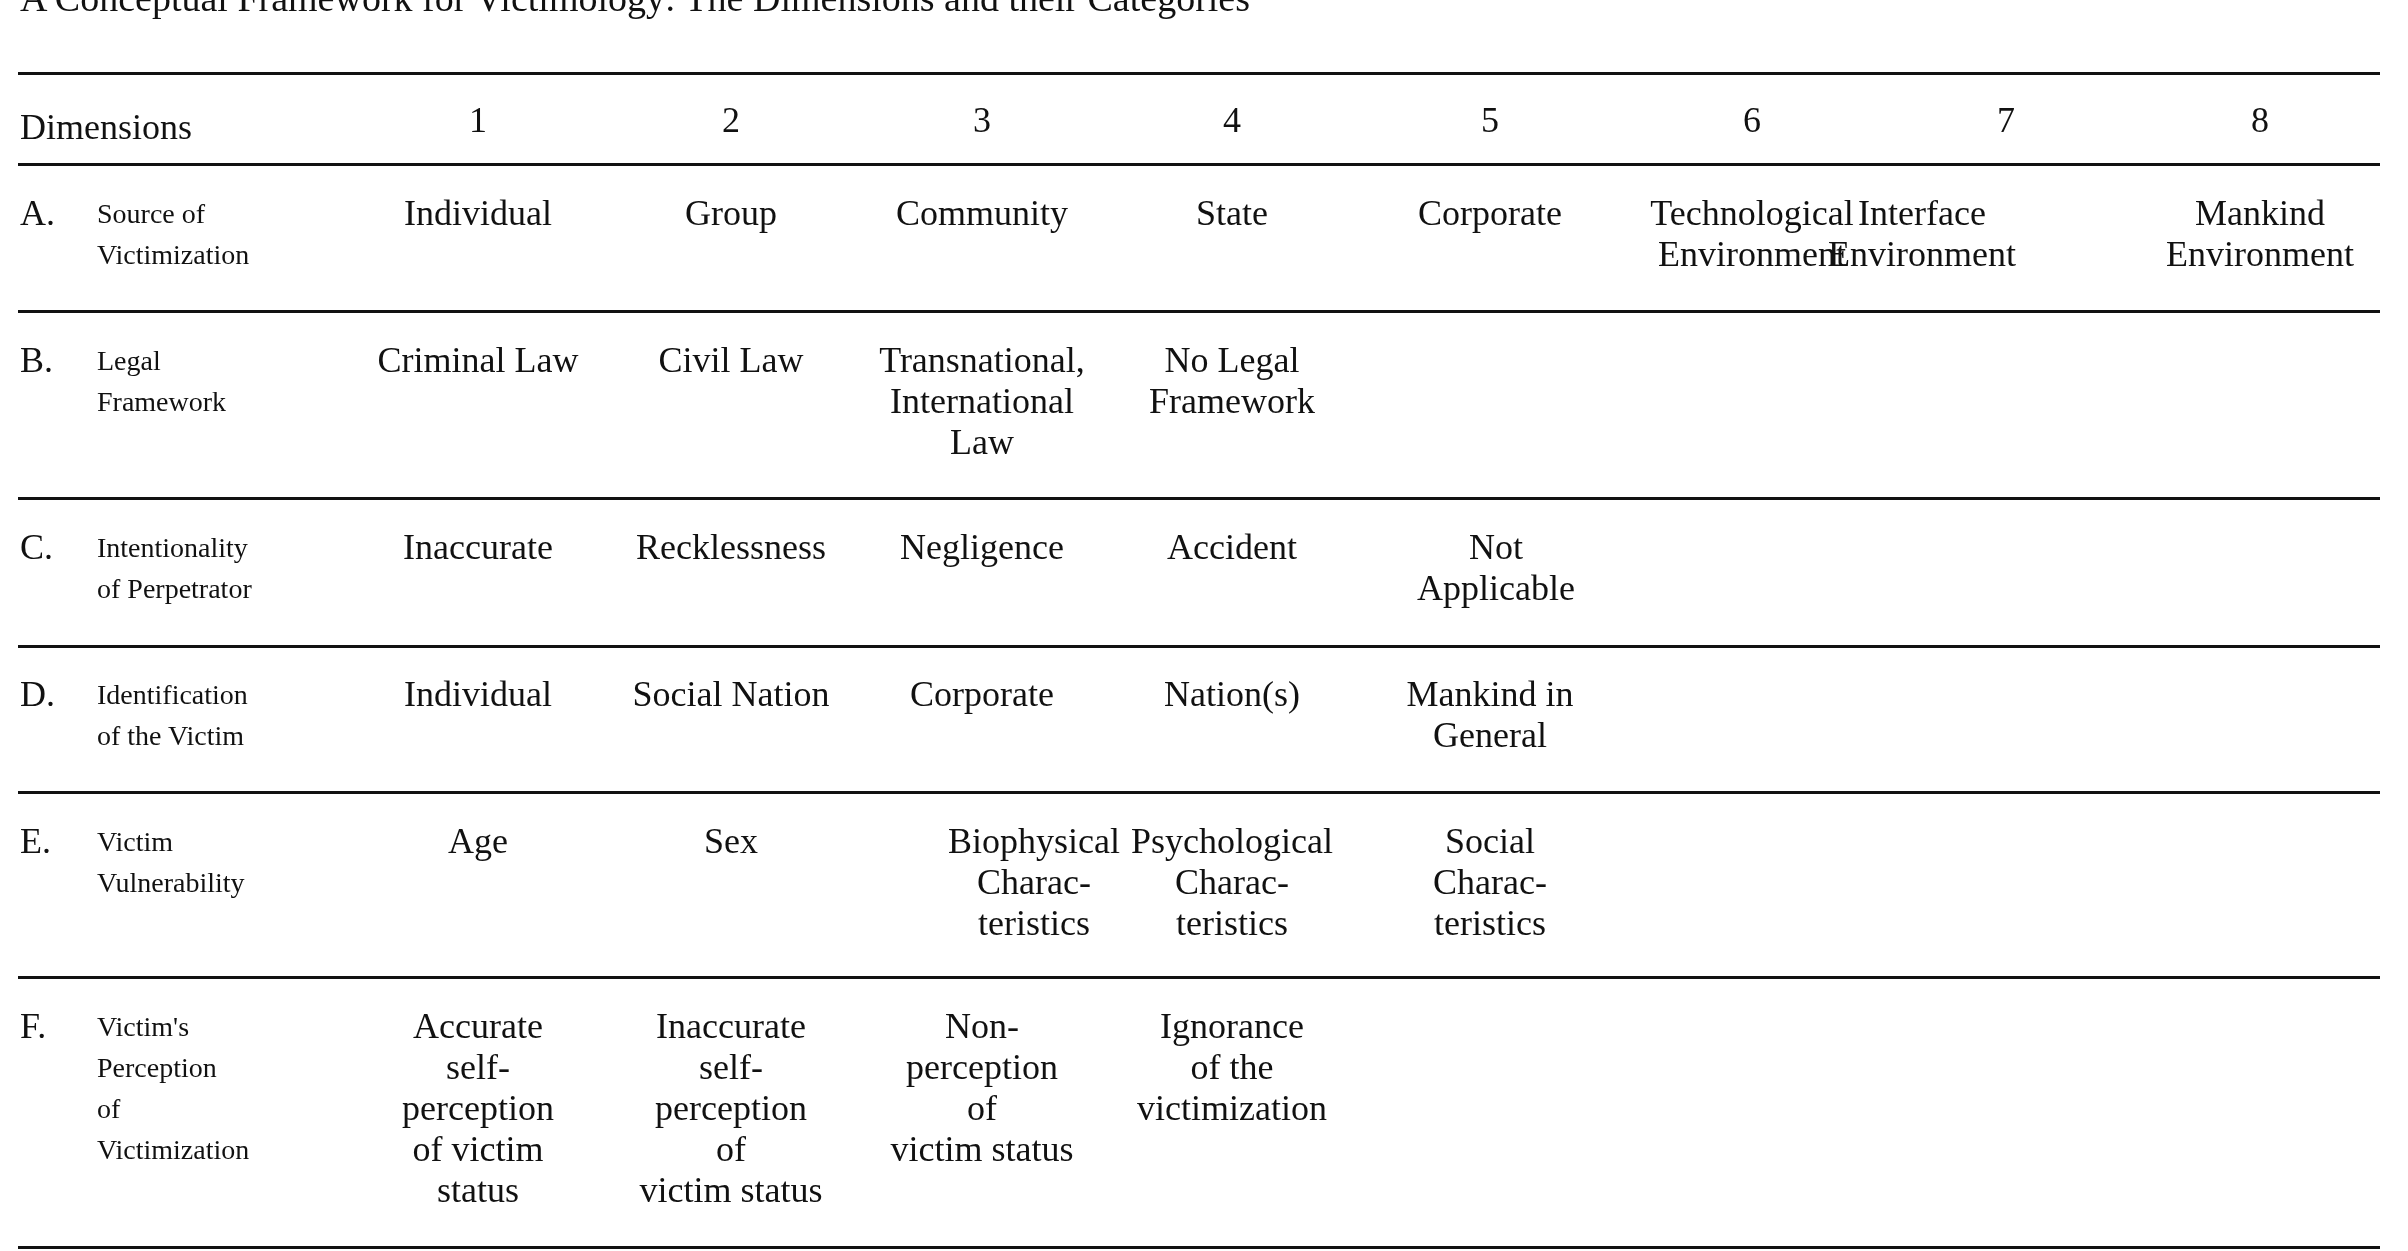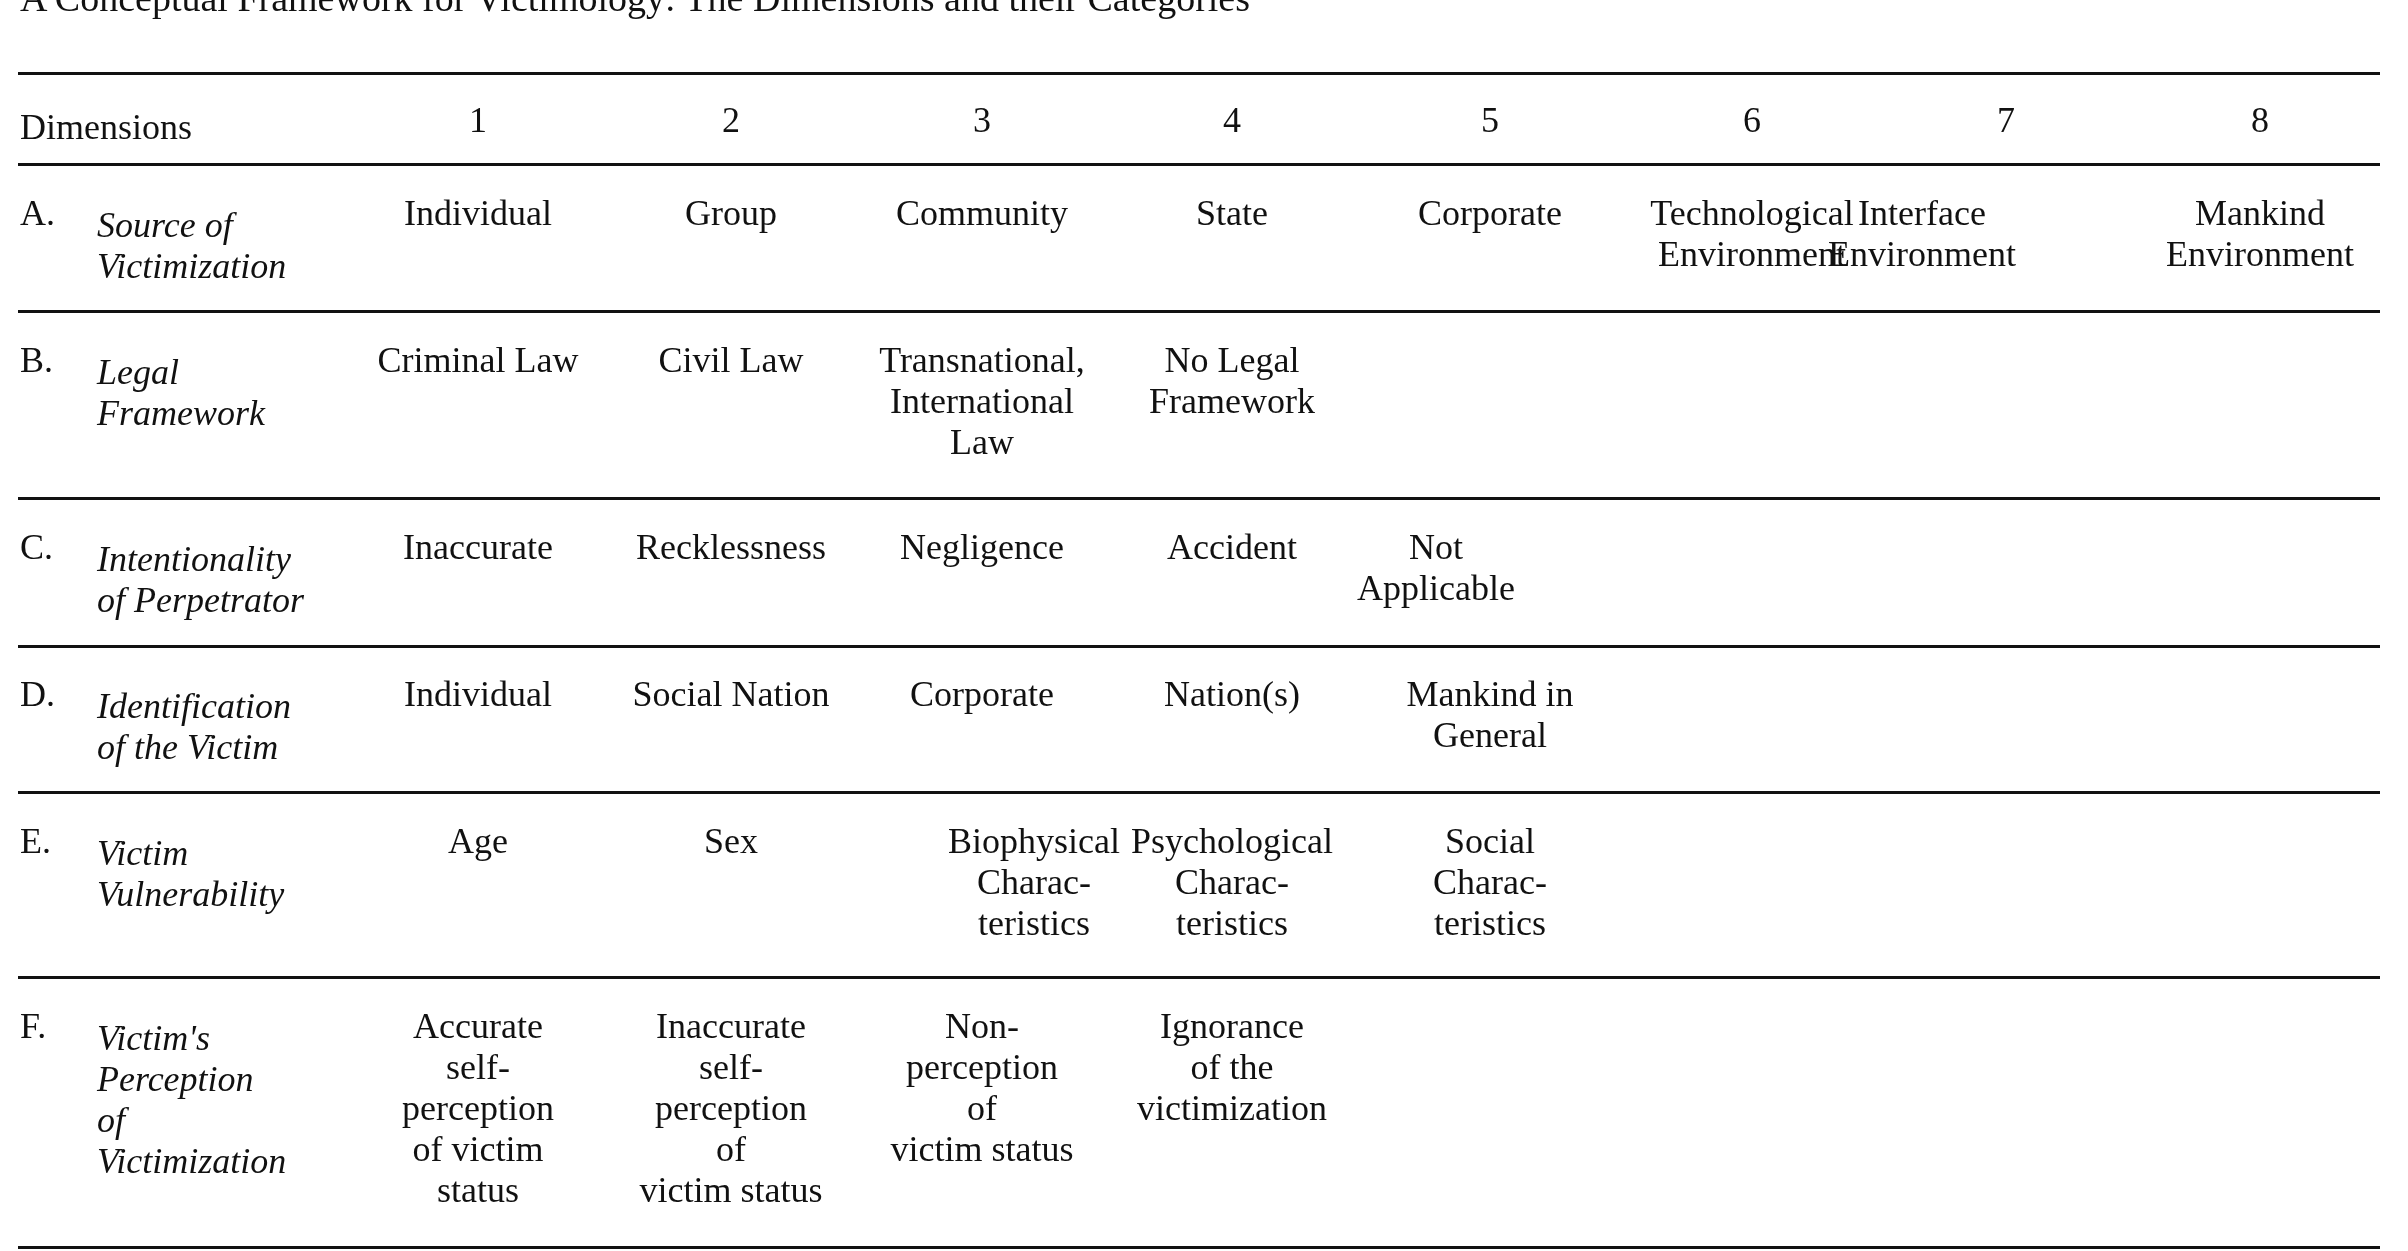--- a/index.html
+++ b/index.html
@@ -56,24 +56,23 @@
   .letter {
     position: absolute;
     left: 20px;
     top: 0;
     font-size: 36px;
     line-height: 41px;
   }
   .dimlabel {
     position: absolute;
     left: 97px;
-    top: 12px;
-    font-size: 36px;
-    line-height: 41px;
-    font-style: italic;
+    top: 0;
+    font-size: 28px;
+    line-height: 41px;
     white-space: pre-line;
   }
   .hdr-label {
     position: absolute;
     left: 20px;
     font-size: 36px;
     line-height: 41px;
   }
 </style>
 </head>
@@ -137,21 +136,21 @@
 </div>
 
 <div class="row" style="top:527px">
   <div class="letter">C.</div>
   <div class="dimlabel">Intentionality
 of Perpetrator</div>
   <div class="cell" style="left:478px">Inaccurate</div>
   <div class="cell" style="left:731px">Recklessness</div>
   <div class="cell" style="left:982px">Negligence</div>
   <div class="cell" style="left:1232px">Accident</div>
-  <div class="cell" style="left:1436px">Not
+  <div class="cell" style="left:1496px">Not
 Applicable</div>
   <div class="cell" style="left:1752px"></div>
   <div class="cell" style="left:2006px"></div>
   <div class="cell" style="left:2260px"></div>
 </div>
 
 <div class="row" style="top:674px">
   <div class="letter">D.</div>
   <div class="dimlabel">Identification
 of the Victim</div>

